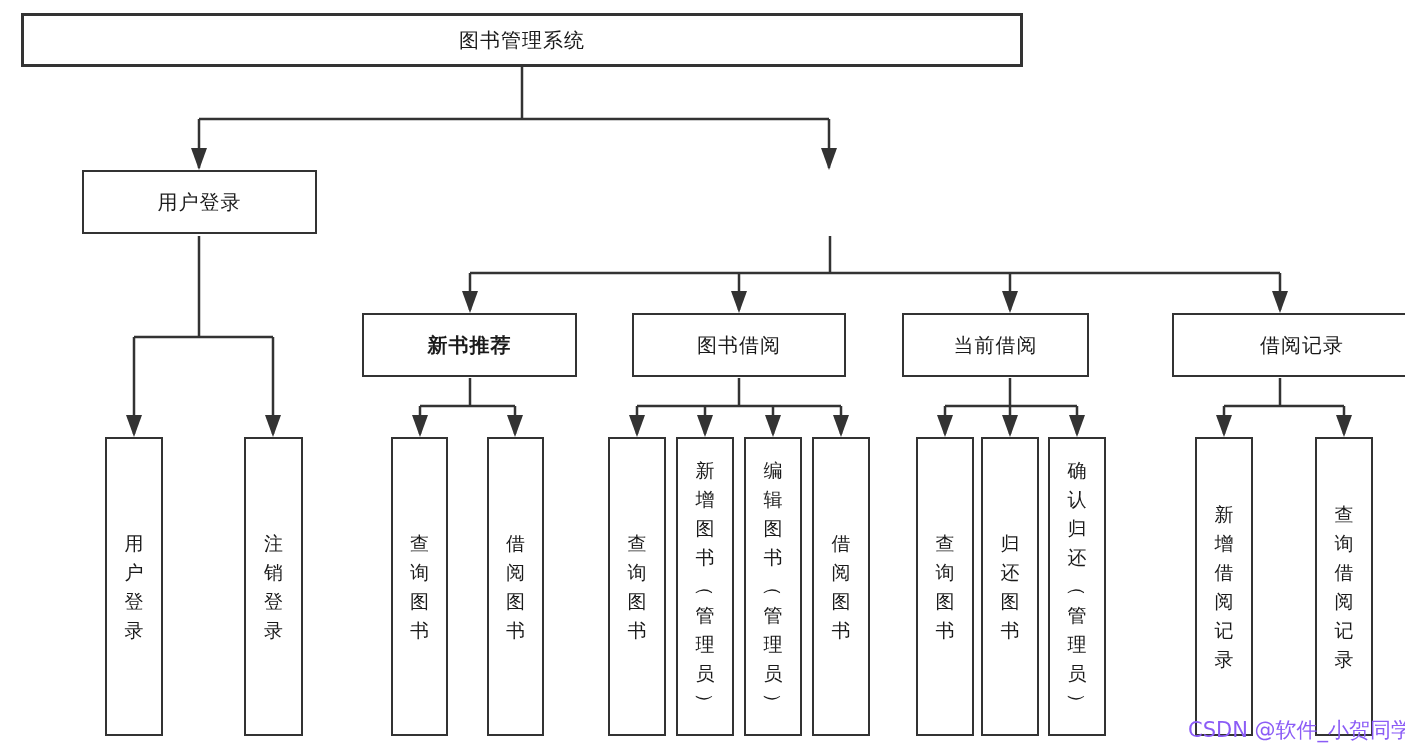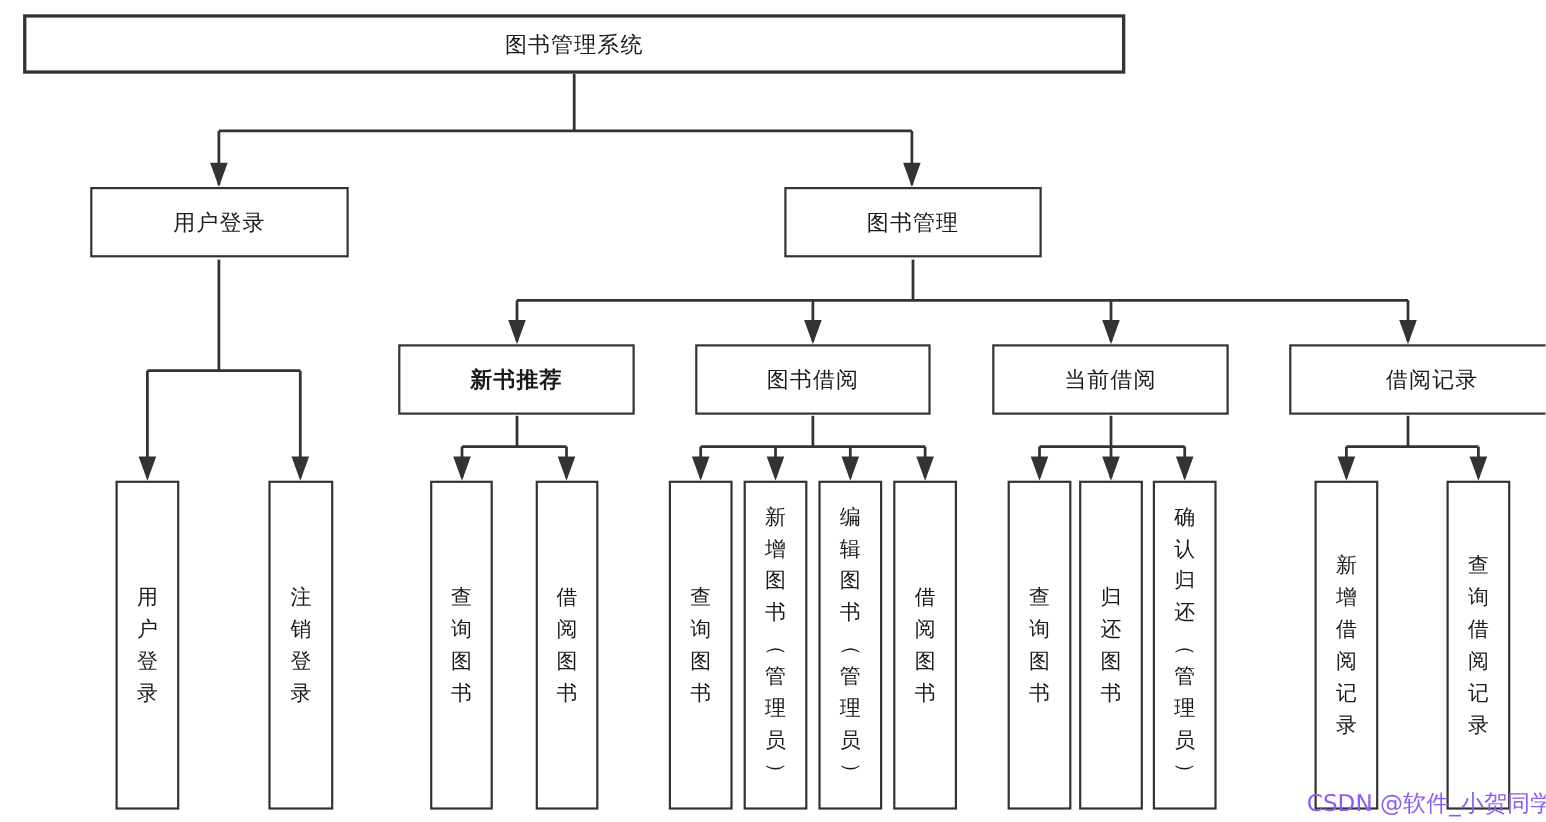--- a/index.html
+++ b/index.html
@@ -131,31 +131,28 @@
     </g>
   </svg>
 
   <div class="box root" style="left:21px; top:13px; width:1002px; height:54px;">
     <span class="hlabel">图书管理系统</span>
   </div>
 
   <div class="box" style="left:82px; top:170px; width:235px; height:64px;">
     <span class="hlabel">用户登录</span>
   </div>
-  <div class="box" style="left:713px; top:170px; width:234px; height:64px;">
-    <span class="hlabel">图书管理</span>
-  </div>
 
   <div class="box" style="left:362px; top:313px; width:215px; height:64px;font-weight:bold;">
     <span class="hlabel">新书推荐</span>
   </div>
   <div class="box" style="left:632px; top:313px; width:214px; height:64px;">
     <span class="hlabel">图书借阅</span>
   </div>
-  <div class="box" style="left:902px; top:313px; width:215px; height:64px;">
+  <div class="box" style="left:902px; top:313px; width:187px; height:64px;">
     <span class="hlabel">当前借阅</span>
   </div>
   <div class="box" style="left:1172px; top:313px; width:260px; height:64px;">
     <span class="hlabel">借阅记录</span>
   </div>
 
   <div class="box leaf" style="left:105px; top:437px; width:58px; height:299px;">
     <span class="vlabel">
         <span>用</span>
         <span>户</span>

